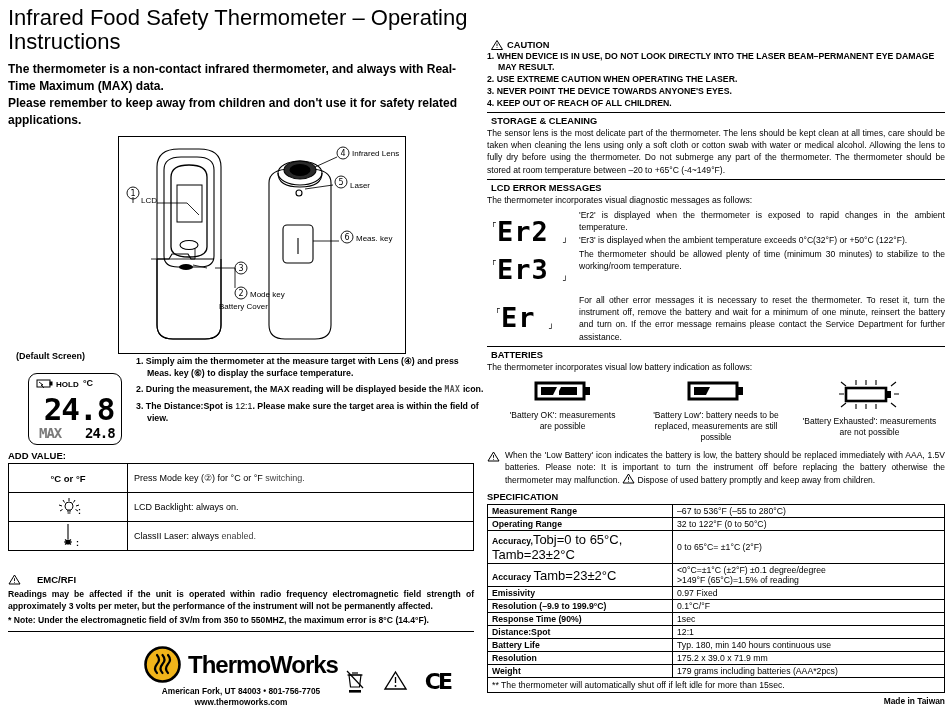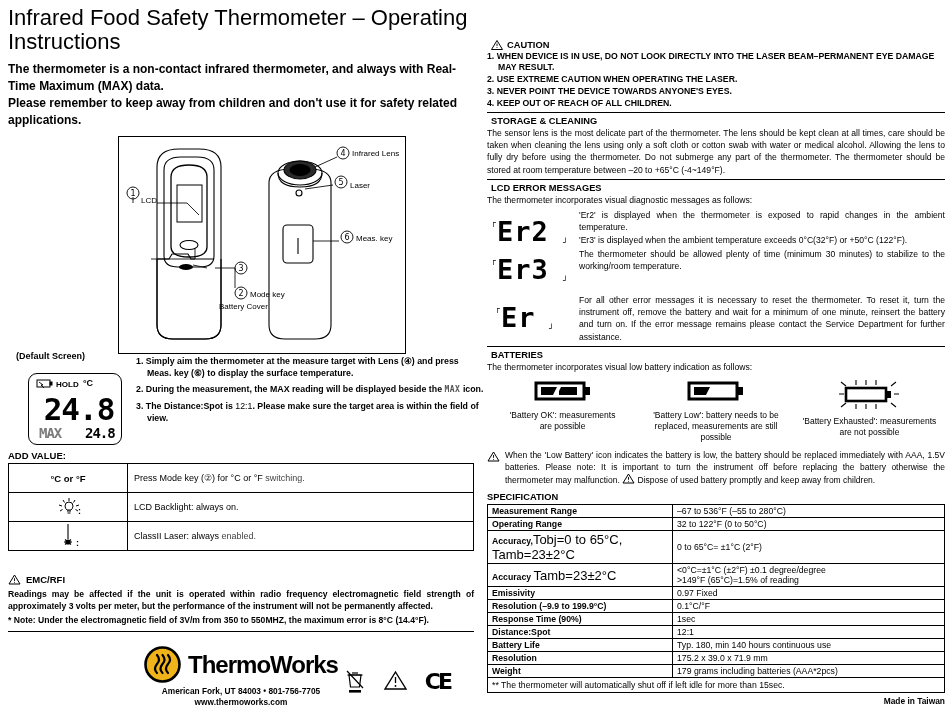--- a/index.html
+++ b/index.html
@@ -68,21 +68,21 @@
   .addvalue-table td {
     border:1.2px solid #000; padding:0; vertical-align:middle; height:29px;
   }
   .av-key { width:119px; text-align:center; font-size:9.5px; font-weight:bold; }
   .av-val { padding-left:6px !important; font-size:9px; }
   .av-val .soft { color:#444; }
   .sun-cell, .laser-cell { text-align:center; }
 
   
   .emc { position:absolute; left:0px; top:568px; width:466px; }
-  .emc-head { font-size:9.5px; font-weight:bold; display:flex; align-items:center; gap:5px; margin-bottom:3px; }
+  .emc-head { font-size:9.5px; font-weight:bold; display:flex; align-items:center; gap:16px; margin-bottom:3px; }
   .emc-body { font-size:8.6px; font-weight:bold; line-height:1.4; text-align:justify; }
   .emc-note { font-size:8.6px; font-weight:bold; line-height:1.4; margin-top:2px; }
   .emc hr { border:none; border-top:1.3px solid #000; margin:5px 0 0 0; }
 
   
   .footer { position:absolute; left:0px; top:640px; width:466px; }
   .logo-row { display:flex; align-items:center; justify-content:center; gap:7px; }
   .logo-text { font-size:24px; font-weight:bold; letter-spacing:-1px; line-height:1; }
   .addr { text-align:center; font-size:8.3px; font-weight:bold; line-height:1.35; margin-top:3px; }
   .marks {

